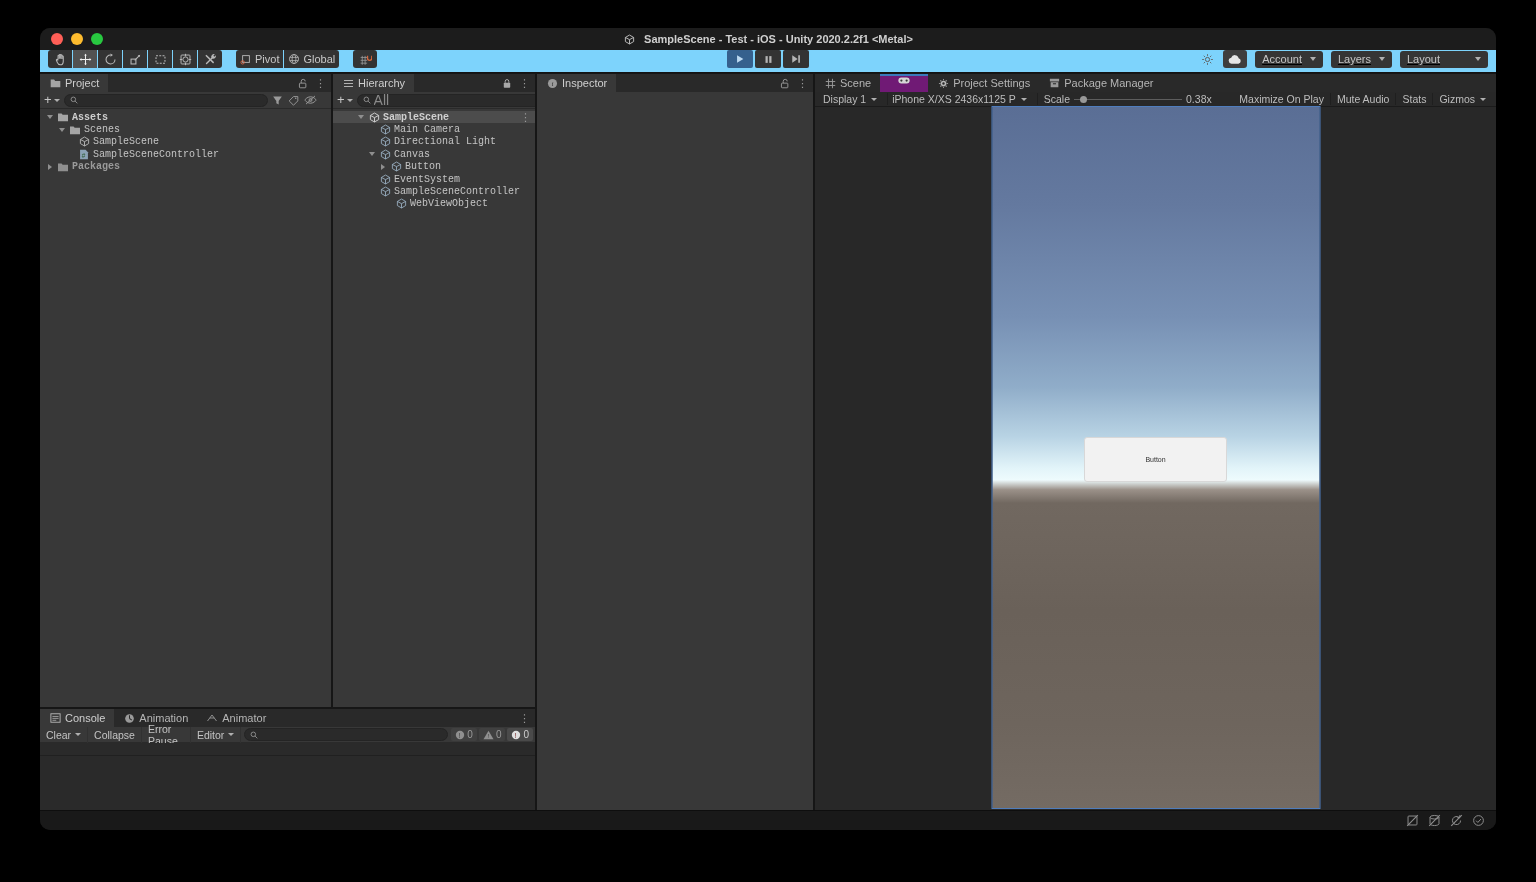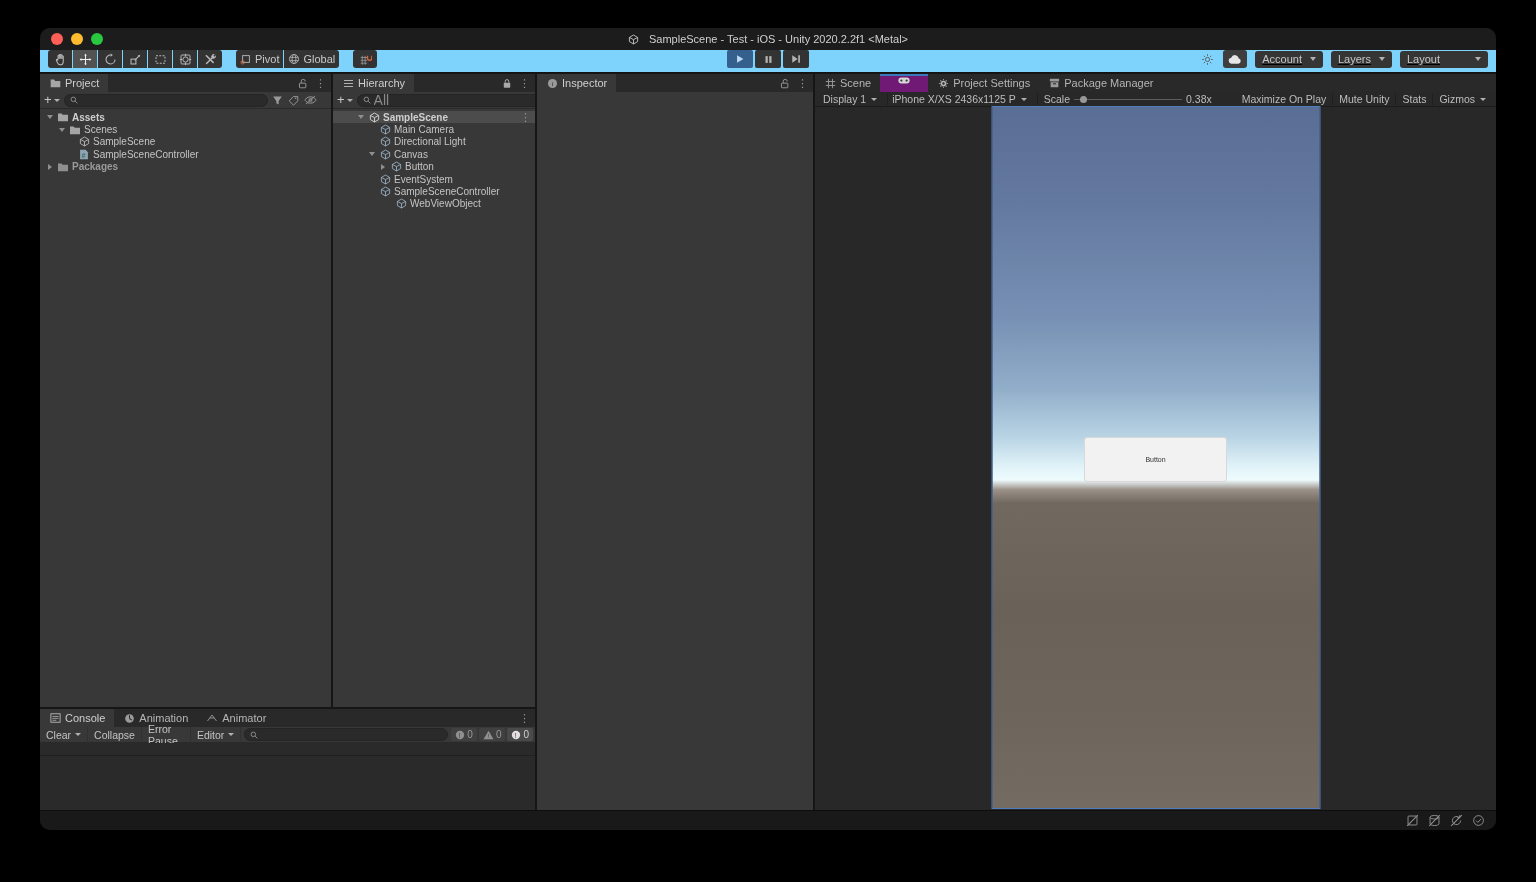--- a/index.html
+++ b/index.html
@@ -6,21 +6,21 @@
   html,body { width:1536px; height:882px; background:#000; overflow:hidden;
     font-family:"Liberation Sans", sans-serif; -webkit-font-smoothing:antialiased; }
   .window { position:absolute; left:40px; top:28px; width:1456px; height:802px;
     background:#161616; border-radius:10px; overflow:hidden; }
 
   
   .titlebar { position:relative; height:22px; background:#1c1c1c; display:flex;
     align-items:center; justify-content:center; }
   .traffic { position:absolute; left:11px; top:5px; display:flex; gap:8px; }
   .light { width:12px; height:12px; border-radius:50%; }
-  .title { display:flex; align-items:center; gap:9px; color:#cfcfcf; font-size:11px; font-weight:normal; }
+  .title { display:flex; align-items:center; gap:9px; color:#cfcfcf; font-size:11px; font-weight:bold; }
 
   
   .toolbar { position:relative; height:23px; background:#7dd3fc; border-bottom:1px solid #131313;
     display:flex; align-items:flex-start; padding:0 8px; }
   .tgroup { display:flex; gap:1px; margin-right:14px; }
   .tbtn { height:18px; min-width:24px; background:#333333; display:flex; align-items:center;
     justify-content:center; padding:0 4px; }
   .tbtn:first-child { border-radius:3px 0 0 3px; }
   .tbtn:last-child { border-radius:0 3px 3px 0; }
   .tbtn.single { border-radius:3px; }
@@ -61,21 +61,21 @@
   .plus { color:#c8c8c8; font-size:13px; line-height:10px; display:flex; align-items:center; gap:2px; }
   .searchfield { flex:1; height:13px; background:#2a2a2a; border:1px solid #242424; border-radius:7px;
     display:flex; align-items:center; padding:0 5px; gap:3px; }
   .searchfield input { flex:1; min-width:10px; background:transparent; border:none; outline:none;
     color:#cccccc; font-size:14px; }
   .searchfield input::placeholder { color:#8a8a8a; }
 
   
   .tree { padding-top:2px; font-size:10px; color:#c4c4c4; }
   .trow { height:12.4px; display:flex; align-items:center; gap:3px; padding-right:4px; }
-  .trow .name { white-space:nowrap; }
+  .trow .name { white-space:nowrap;font-family:Liberation Mono, monospace; }
   .trow.bold .name { font-weight:bold; color:#cfcfcf; }
   .trow.dim .name { color:#9a9a9a; }
   .trow.sel { background:#4c4c4c; }
   .arr { width:9px; flex:none; display:flex; justify-content:center; }
   .arr-d { width:0;height:0;border-left:3.5px solid transparent;border-right:3.5px solid transparent;border-top:4.5px solid #8f8f8f; }
   .arr-r { width:0;height:0;border-top:3.5px solid transparent;border-bottom:3.5px solid transparent;border-left:4.5px solid #8f8f8f; }
   .ticon { width:12px; height:12px; flex:none; display:flex; align-items:center; justify-content:center; }
 
   
   .ctool { height:16px; background:#383838; border-bottom:1px solid #2a2a2a; display:flex;
@@ -641,21 +641,21 @@
         </div>
         <div class="slider" style="border-left:1px solid #1f1f1f; padding-left:6px">
           <span>Scale</span>
           <span class="track">
               <span class="knob"></span>
             </span>
           <span>0.38x</span>
         </div>
         <div class="gright">
           <span class="gtxt">Maximize On Play</span>
-          <span class="gtxt" style="border-left:1px solid #1f1f1f">Mute Unity</span>
+          <span class="gtxt" style="border-left:1px solid #1f1f1f">Mute Audio</span>
           <span class="gtxt" style="border-left:1px solid #1f1f1f">Stats</span>
           <span class="gtxt" style="border-left:1px solid #1f1f1f; display:inline-flex; align-items:center; gap:5px">
               <span>Gizmos</span>
               <span class="caret sm"></span>
             </span>
         </div>
       </div>
       <div class="gamearea">
         <div class="viewport">
           <div class="gbutton">

